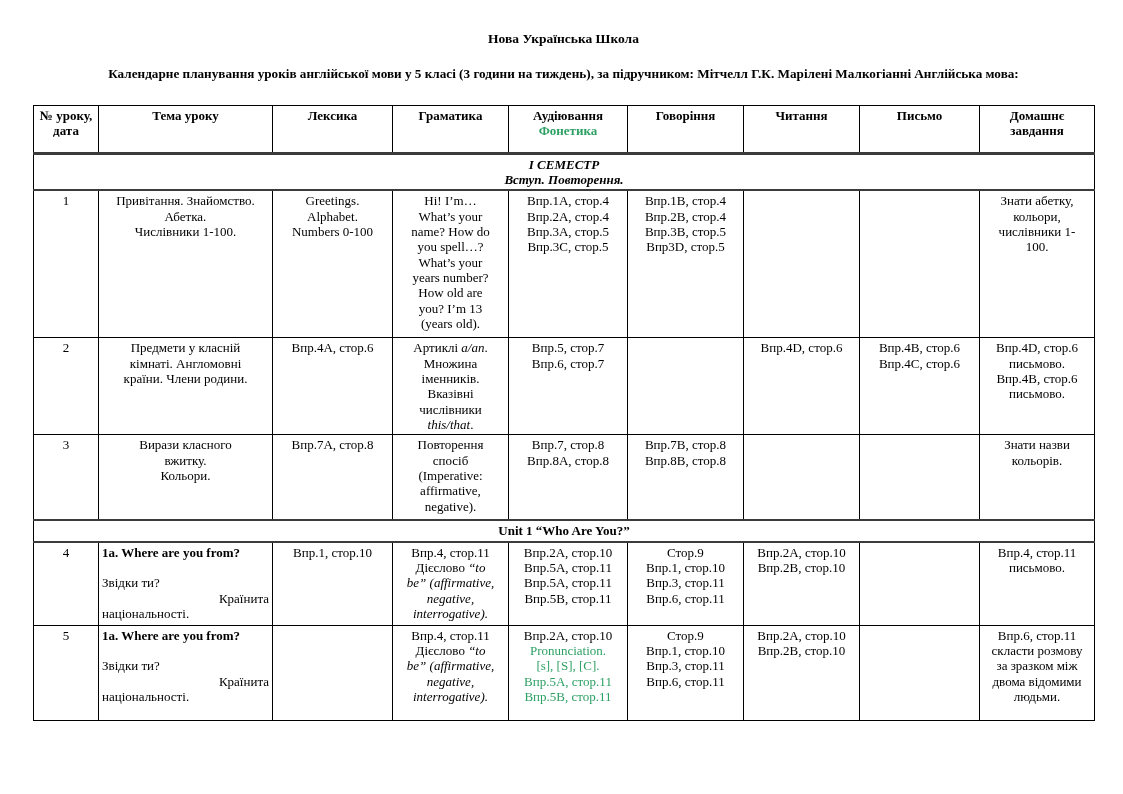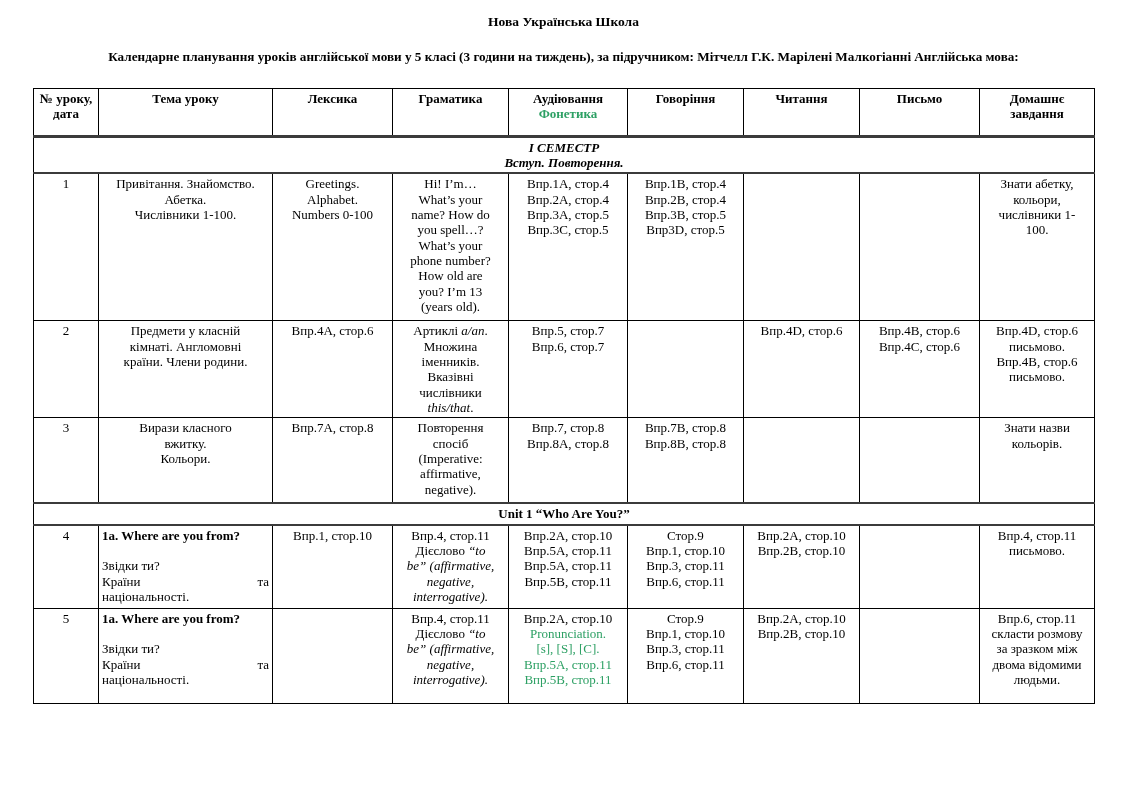--- a/index.html
+++ b/index.html
@@ -3,21 +3,21 @@
 <meta charset="utf-8">
 <style>
   html, body {
     margin: 0; padding: 0;
     background: #ffffff;
     width: 1123px; height: 794px;
     font-family: "Liberation Serif", serif;
     color: #000;
     overflow: hidden;
   }
-  .page { padding: 14px 29px 0 33px; box-sizing: border-box; }
+  .page { padding: 31px 29px 0 33px; box-sizing: border-box; }
   .doc-title {
     font-size: 13.5px; font-weight: bold; text-align: center;
     margin: 0 0 17px 0;
   }
   .doc-subtitle {
     font-size: 13.2px; font-weight: bold; text-align: center;
     margin: 0 0 21px 0; line-height: 1.5;
   }
   table.curriculum {
     border-collapse: collapse; table-layout: fixed;
@@ -48,21 +48,21 @@
     border-bottom: 2.5px solid #3b3b3b;
   }
   tbody tr:nth-child(1) td { height: 28px; }
   tbody tr:nth-child(2) td { height: 142px; }
   tbody tr:nth-child(3) td { height: 92px; }
   tbody tr:nth-child(4) td { height: 80px; }
   tbody tr:nth-child(5) td { height: 13px; }
   tbody tr:nth-child(6) td { height: 78px; }
   tbody tr:nth-child(7) td { height: 90px; }
   .line { display: block; }
-  .line.between { display: flex; justify-content: space-between; gap: 7px; }
+  .line.between { display: flex; justify-content: flex-end; }
   .align-left { text-align: left; }
   .b  { font-weight: bold; }
   .i  { font-style: italic; }
   .bi { font-weight: bold; font-style: italic; }
   .g  { color: var(--green, #2DA064); }
 </style>
 </head>
 <body>
 
 <div class="page">
@@ -117,21 +117,21 @@
             <div class="line">Greetings.</div>
             <div class="line">Alphabet.</div>
             <div class="line">Numbers 0-100</div>
           </td>
           <td>
             <div class="line">Hi! I’m…</div>
             <div class="line">What’s your</div>
             <div class="line">name? How do</div>
             <div class="line">you spell…?</div>
             <div class="line">What’s your</div>
-            <div class="line">phone number?</div>
+            <div class="line">years number?</div>
             <div class="line">How old are</div>
             <div class="line">you? I’m 13</div>
             <div class="line">(years old).</div>
           </td>
           <td>
             <div class="line">Впр.1А, стор.4</div>
             <div class="line">Впр.2А, стор.4</div>
             <div class="line">Впр.3А, стор.5</div>
             <div class="line">Впр.3С, стор.5</div>
           </td>

